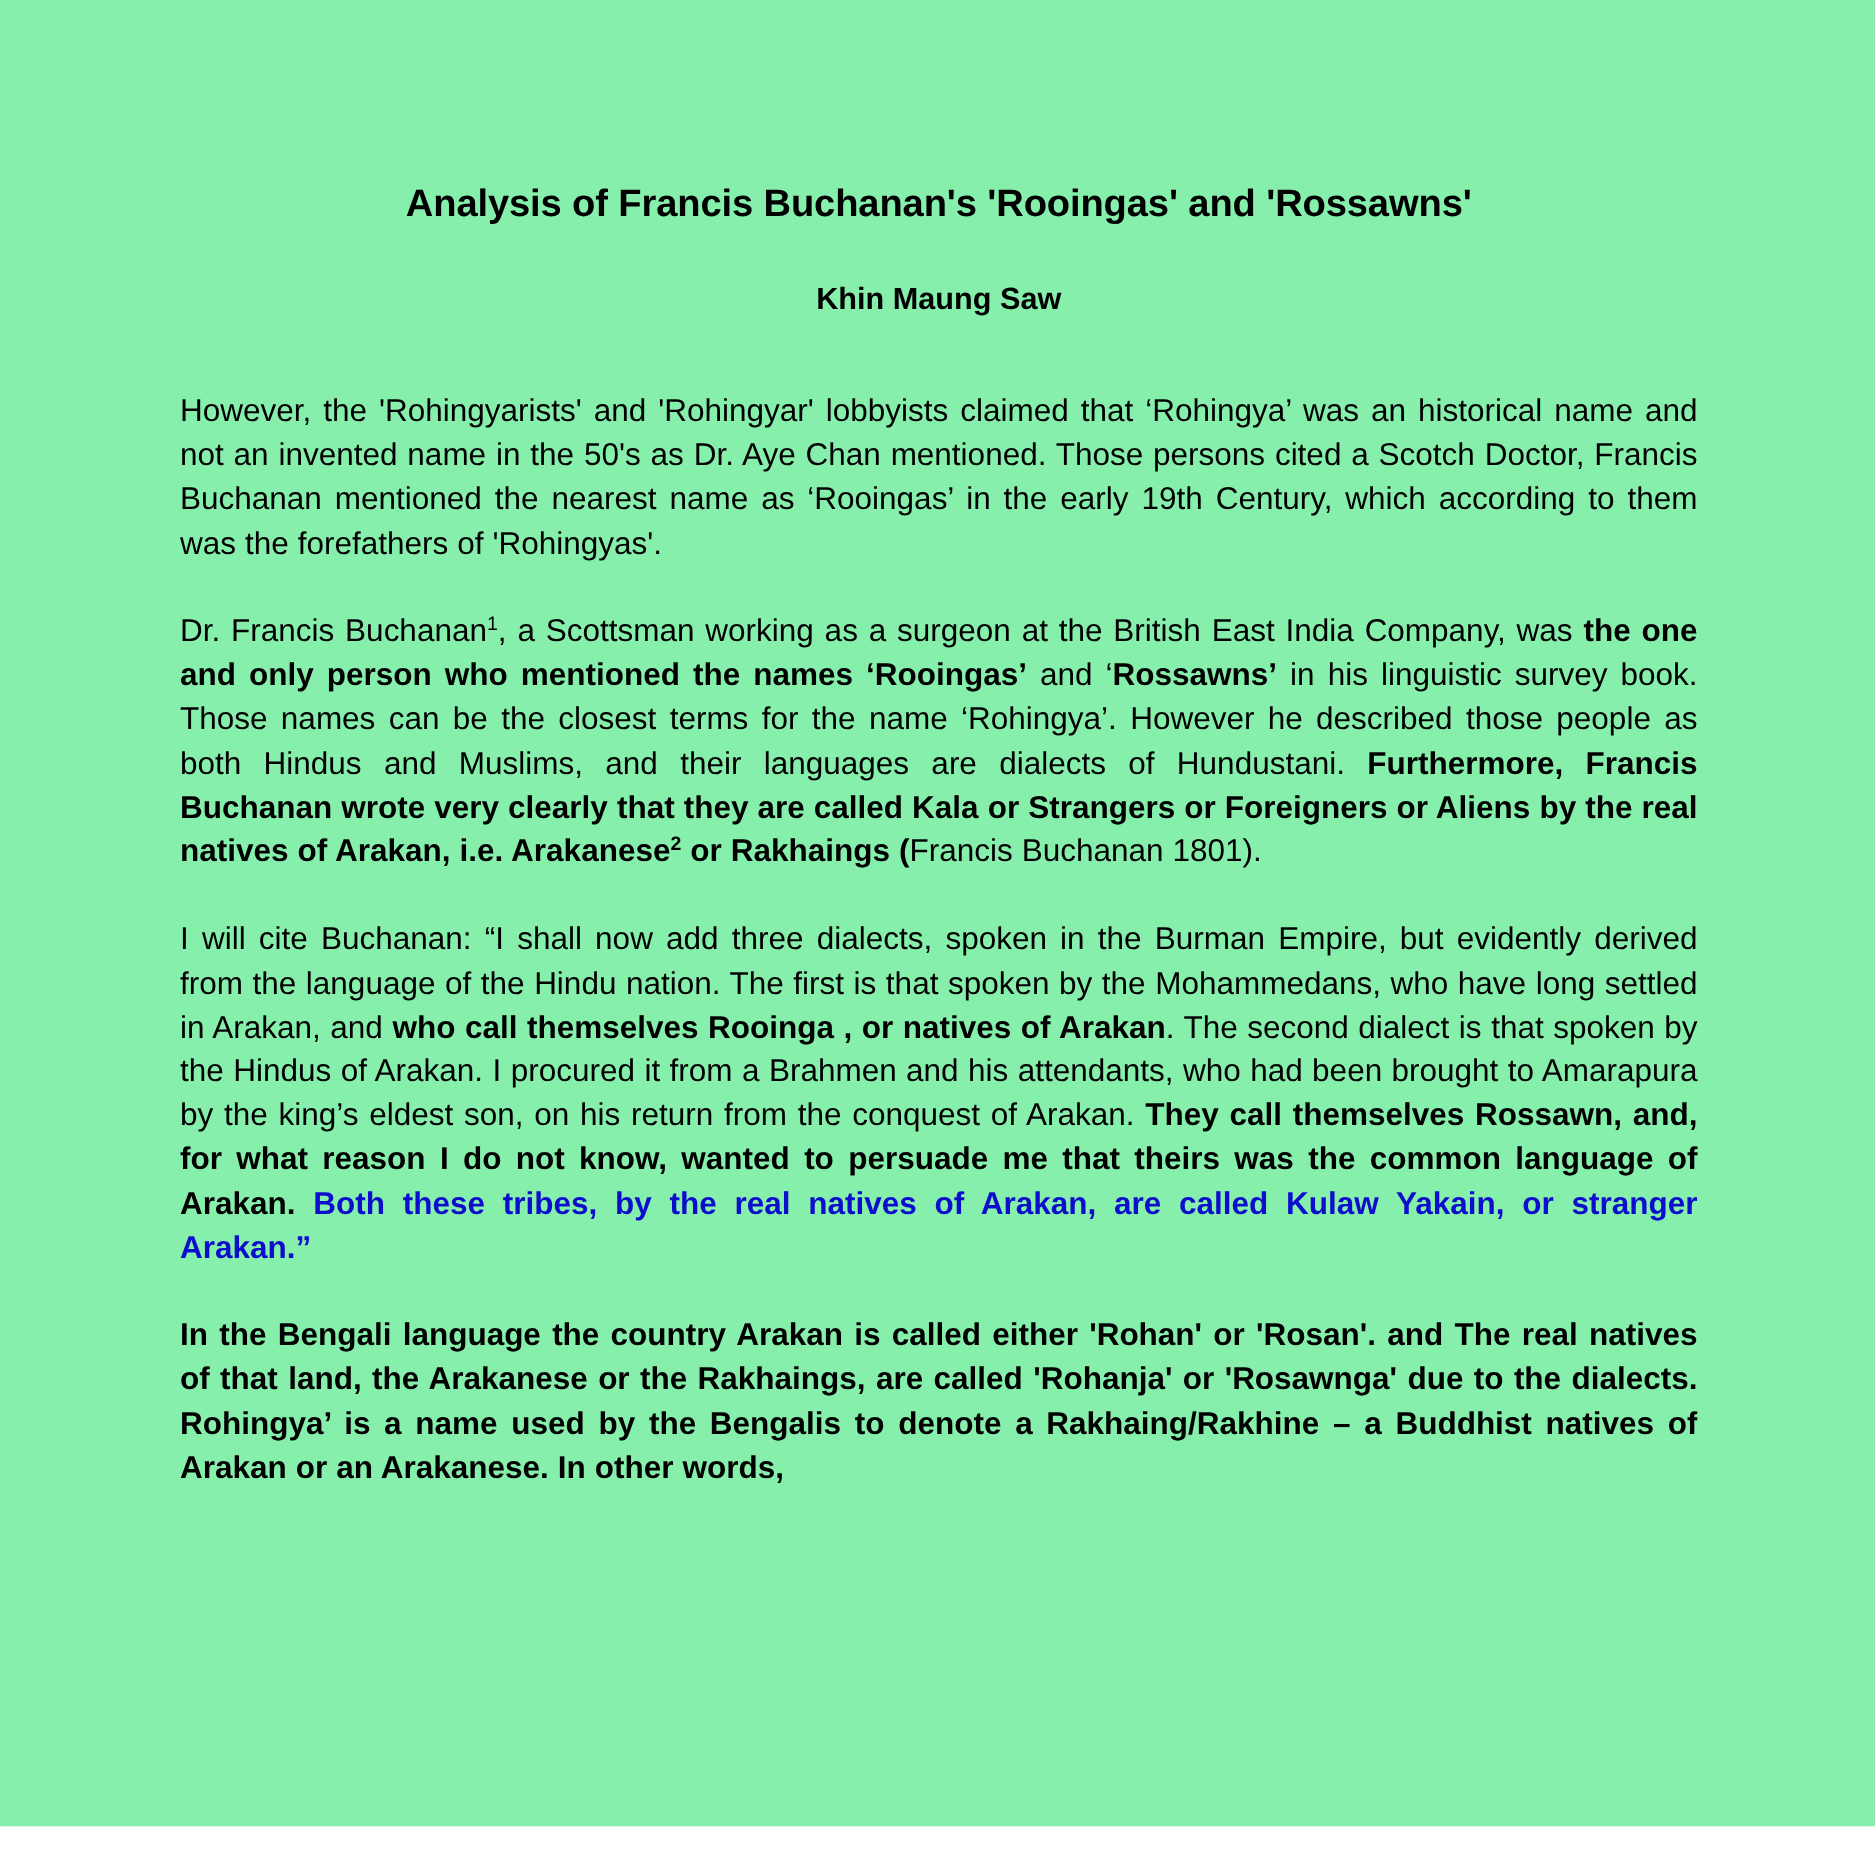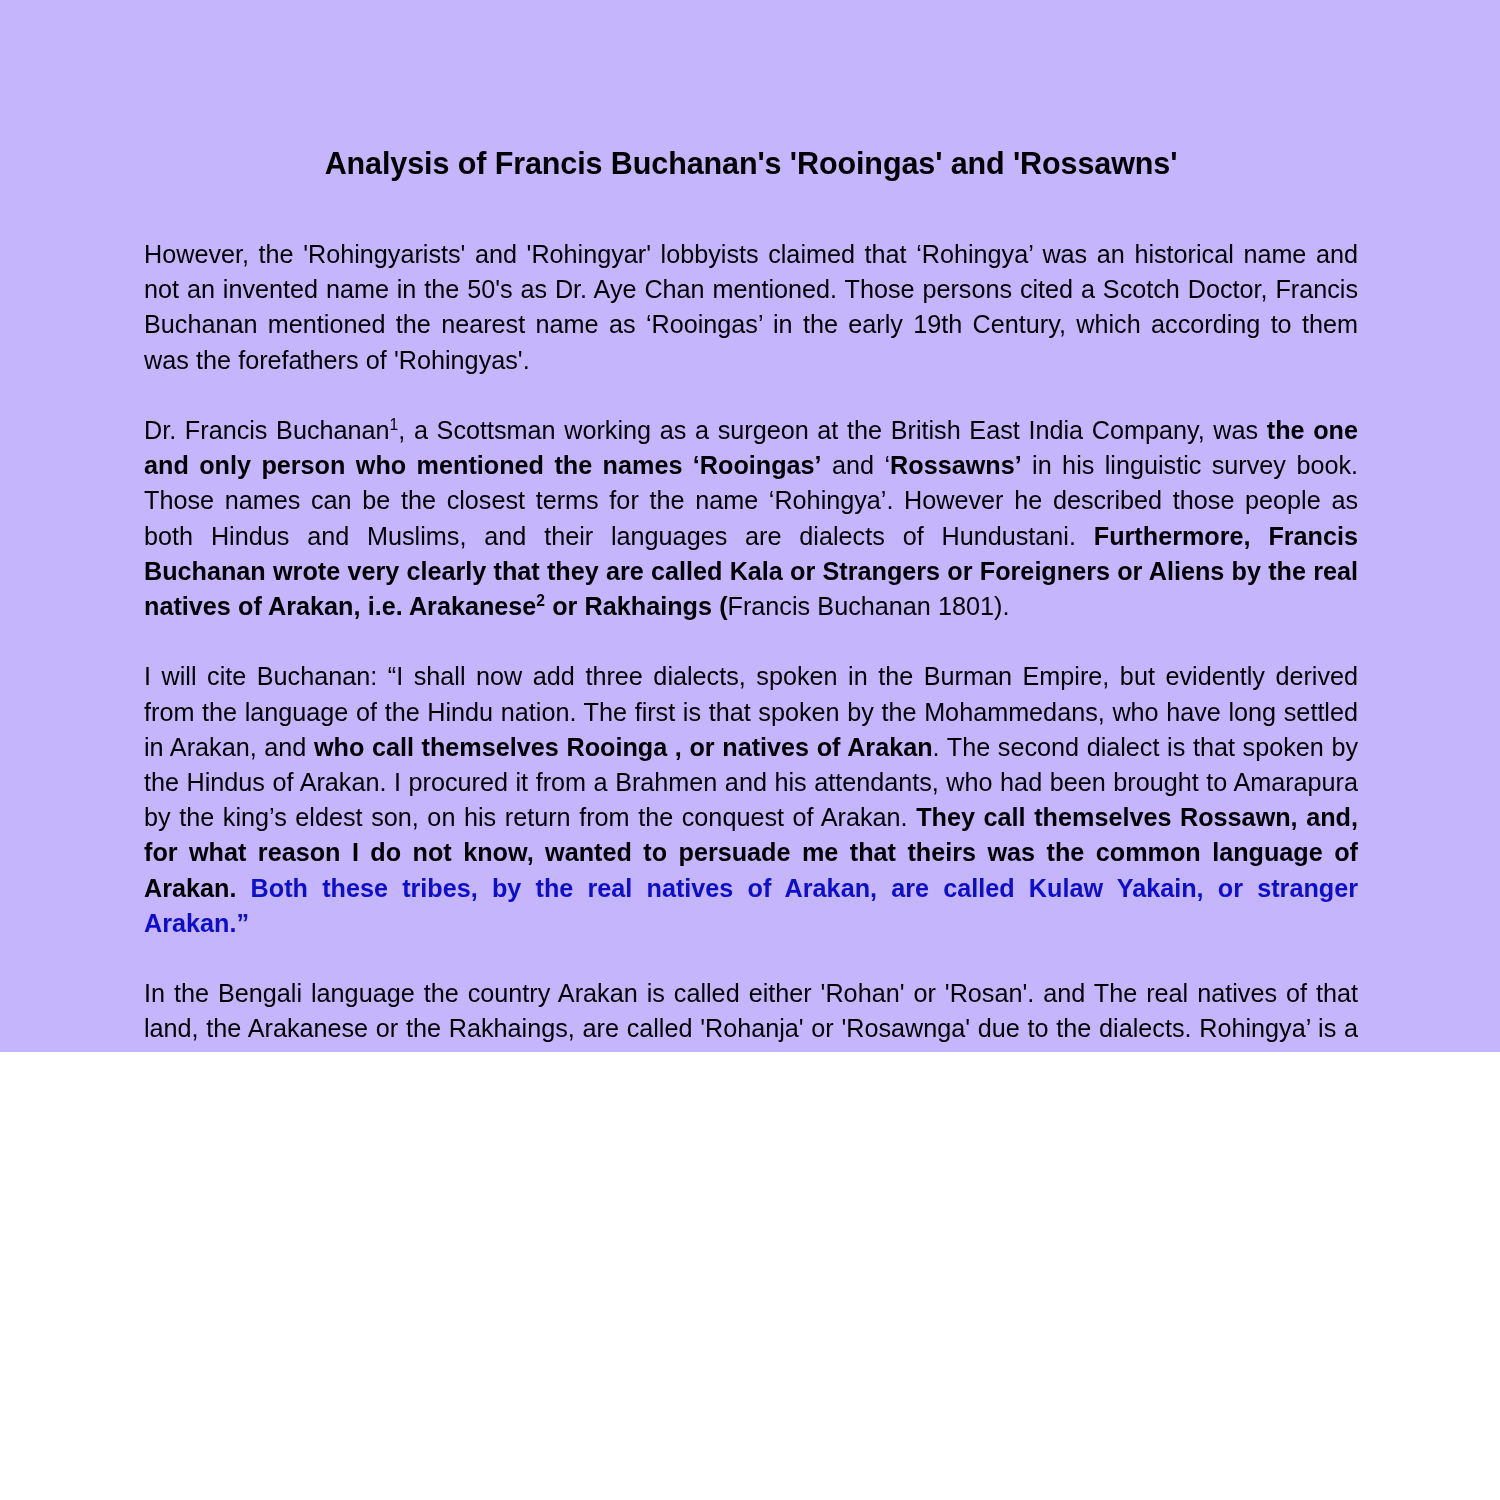--- a/index.html
+++ b/index.html
@@ -12,22 +12,22 @@
     height: 1500px;
     overflow: hidden;
     font-family: "Liberation Sans", sans-serif;
     color: #000000;
     -webkit-font-smoothing: antialiased;
   }
 
   .page {
     position: relative;
     width: 1500px;
-    height: 1052px;
-    background: #c4b5fd;
+    height: 1461px;
+    background: #86efac;
     overflow: hidden;
     box-sizing: border-box;
   }
 
   .content {
     position: absolute;
     left: 144px;
     top: 0;
     width: 1214px;
   }
@@ -81,30 +81,32 @@
   sup {
     font-size: 0.62em;
     vertical-align: super;
     line-height: 0;
   }
 
   
   .para-clip {
     max-height: 150px;
     overflow: hidden;
+    font-weight: bold;
   }
 </style>
 </head>
 <body>
 
 <div class="page">
   <div class="content">
 
     <h1 class="doc-title">Analysis of Francis Buchanan's 'Rooingas' and 'Rossawns'</h1>
 
+    <h2 class="doc-author">Khin Maung Saw</h2>
 
     <div class="body-block">
 
 
       <p class="para">However, the 'Rohingyarists' and 'Rohingyar' lobbyists claimed that ‘Rohingya’ was an historical name and not an invented name in the 50's as Dr. Aye Chan mentioned.  Those persons cited a Scotch Doctor, Francis Buchanan mentioned the nearest name as ‘Rooingas’ in the early 19th Century, which according to them was the forefathers of 'Rohingyas'.</p>
 
       <p class="para"><span>Dr. Francis Buchanan</span><sup>1</sup><span>, a Scottsman working as a surgeon at the British East India Company, was </span><span class="b">the one and only person who mentioned the names ‘Rooingas’</span><span> and ‘</span><span class="b">Rossawns’</span><span> in his linguistic survey book.  Those names can be the closest terms for the name ‘Rohingya’.  However he described those people as both Hindus and Muslims, and their languages are dialects of Hundustani.  </span><span class="b">Furthermore, Francis Buchanan wrote very clearly that they are called Kala or Strangers or Foreigners or Aliens by the real natives of Arakan, i.e. Arakanese</span><sup class="b">2</sup><span class="b"> or Rakhaings (</span><span>Francis Buchanan 1801).</span></p>
 
       <p class="para"><span>I will cite Buchanan: “I shall now add three dialects, spoken in the Burman Empire, but evidently derived from the language of the Hindu nation. The first is that spoken by the Mohammedans, who have long settled in Arakan, and </span><span class="b">who call themselves Rooinga , or natives of Arakan</span><span>. The second dialect is that spoken by the Hindus of Arakan. I procured it from a Brahmen and his attendants, who had been brought to Amarapura by the king’s eldest son, on his return from the conquest of Arakan. </span><span class="b">They call themselves Rossawn, and, for what reason I do not know, wanted to persuade me that theirs was the common language of Arakan. </span><span class="blue">Both these tribes, by the real natives of Arakan, are called Kulaw Yakain, or stranger Arakan.”</span></p>
 

